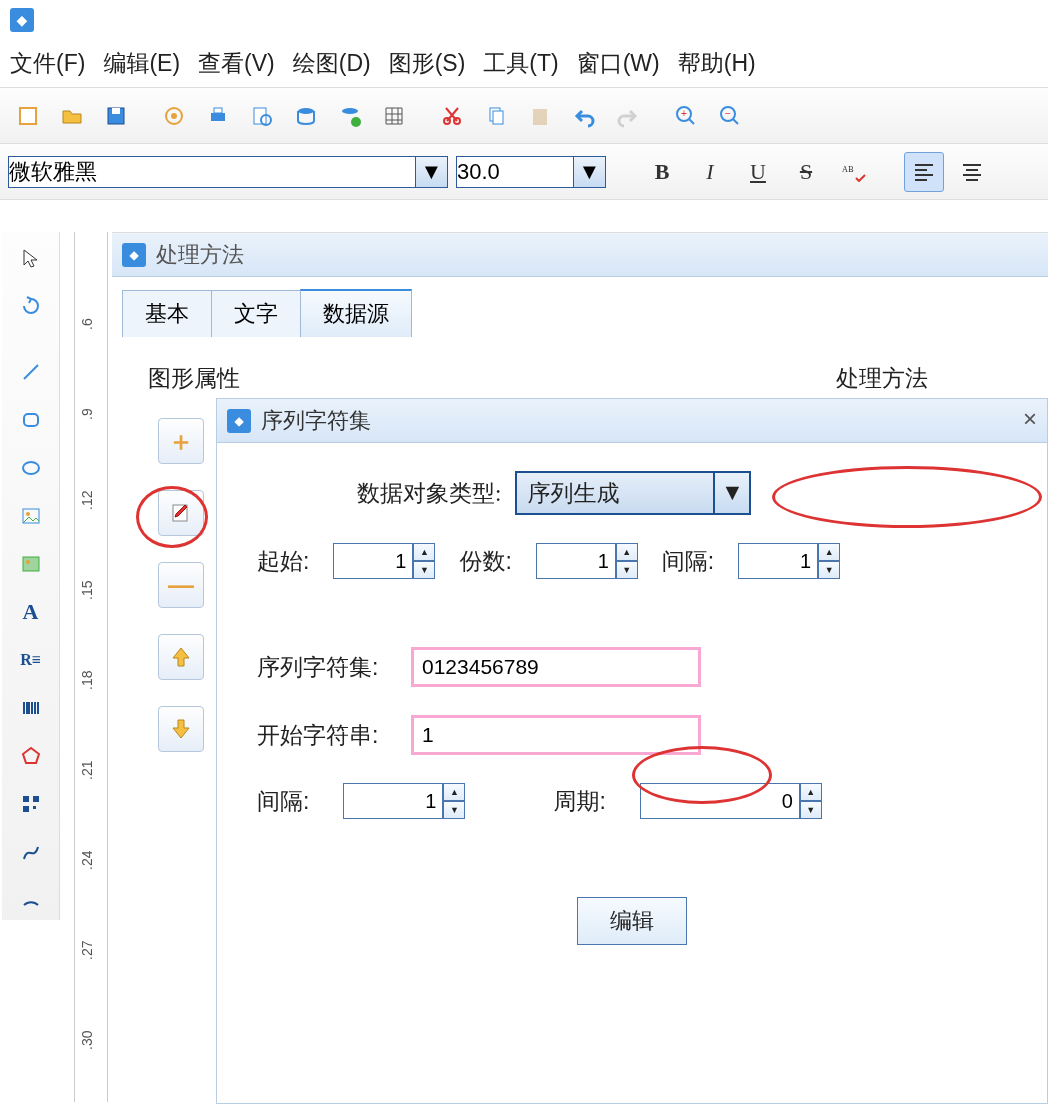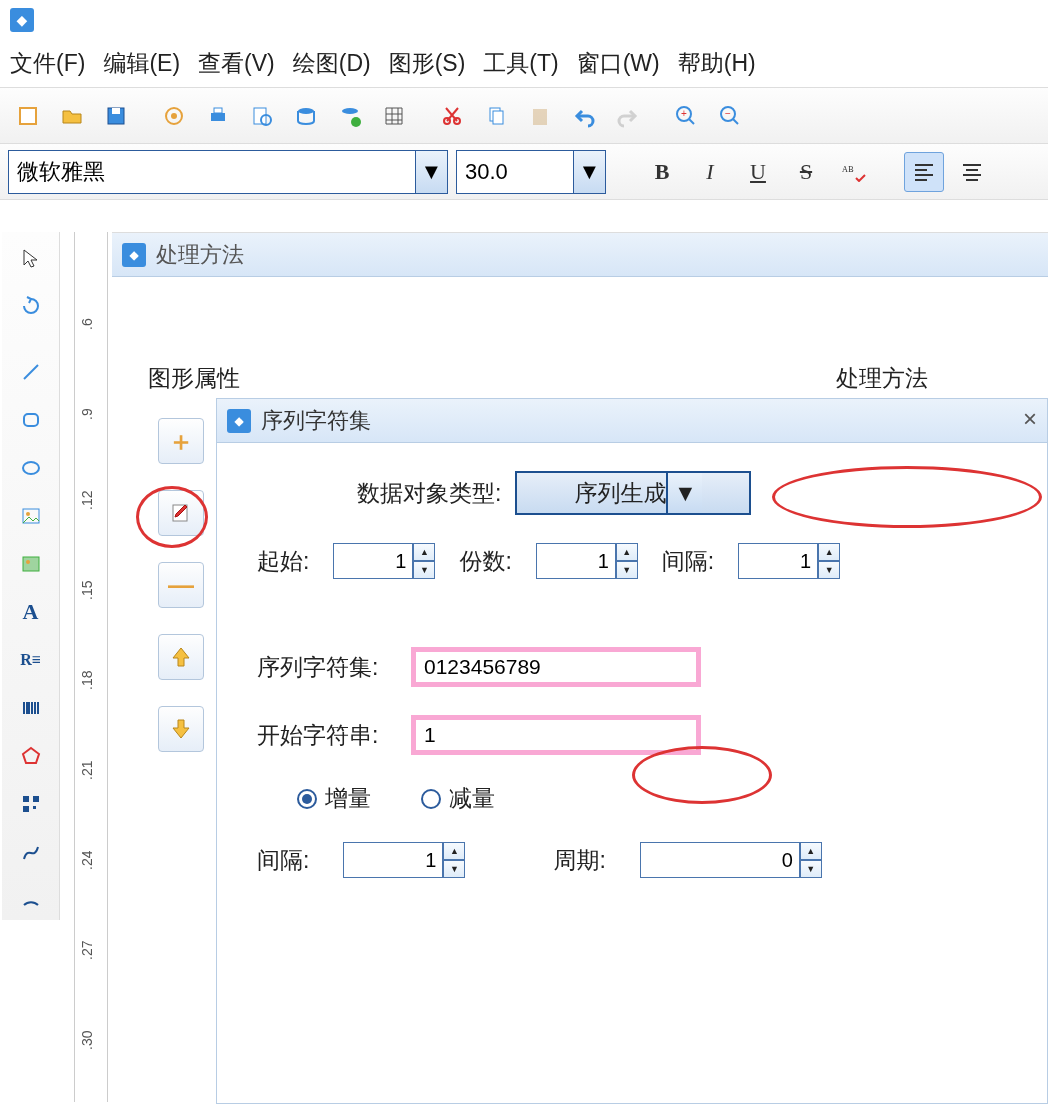--- a/index.html
+++ b/index.html
@@ -58,26 +58,25 @@
 .tsep { width:10px; }
 .formatbar {
   height: 56px;
   display:flex; align-items:center;
   padding: 0 8px;
   gap: 8px;
   border-bottom: 1px solid #ddd;
   background: linear-gradient(#fdfdfd,#f1f1f1);
 }
 .combo {
-  height: 44px;
+  height: 32px;
   border: 1px solid #2c5b9c;
   background: #fff;
   display: inline-flex; align-items:center;
   font-size: 22px;
-  padding-left: 8px;
 }
 .combo .dd {
   width: 32px; height: 100%;
   border-left: 1px solid #2c5b9c;
   background: linear-gradient(#eaf2fb,#c7dbf2);
   display:inline-flex; align-items:center; justify-content:center;
 }
 .fmtbtn {
   width: 40px; height: 40px;
   display:inline-flex; align-items:center; justify-content:center;
@@ -189,21 +188,21 @@
   margin-right:10px; display:inline-flex; align-items:center; justify-content:center;
   color:#fff; font-size:12px;
 }
 .dialog .closex { position:absolute; right:10px; top:6px; font-size:24px; color:#555; cursor:pointer;}
 .dialog-body { padding: 28px 40px; font-size:23px; color:#222;}
 .row { display:flex; align-items:center; gap:14px; margin-bottom:28px;}
 .row .lab { min-width: auto; }
 .sel {
   height:44px; border:2px solid #1c4f8f;
   background:linear-gradient(#e6eef8,#c8dbf1);
-  display:inline-flex; align-items:center; justify-content:center;
+  display:inline-flex; align-items:center; justify-content:space-between;
   padding-left:10px; min-width:236px;
   cursor:pointer;
 }
 .sel .dd {
   width:36px; height:100%; border-left:2px solid #1c4f8f;
   background:linear-gradient(#eaf2fb,#c7dbf2);
   display:inline-flex; align-items:center; justify-content:center;
 }
 .spin {
   display:inline-flex; align-items:center;
@@ -213,21 +212,21 @@
   text-align:right; padding-right:6px; font-size:20px;
 }
 .spin .sbtns { display:inline-flex; flex-direction:column;}
 .spin .sbtns div {
   width:22px; height:18px; border:1px solid #4a75ad;
   background:linear-gradient(#f6fafe,#dfecf9);
   font-size:9px; display:inline-flex; align-items:center; justify-content:center;
   cursor:pointer;
 }
 .txtin {
-  height:40px; width:290px; border:5px solid #f9a8d4;
+  height:40px; width:290px; border:3px solid #f9a8d4;
   padding:12px 8px; font-size:21px;
 }
 .radio {
   display:inline-flex; align-items:center; gap:8px; margin-right:36px; cursor:pointer;
 }
 .radio .rdot {
   width:20px; height:20px; border:2px solid #2c5b9c; border-radius:50%;
   display:inline-flex; align-items:center; justify-content:center;
 }
 .radio.checked .rdot::after { content:""; width:10px; height:10px; background:#2c5b9c; border-radius:50%; }
@@ -485,20 +484,25 @@
   <div class="tick" style="top:638px">.24</div>
   <div class="tick" style="top:728px">.27</div>
   <div class="tick" style="top:818px">.30</div>
 </div>
 
 <div class="panel1">
   <div class="panel1-title">
     <span class="pi">◆</span>
     <span>处理方法</span>
   </div>
+  <div class="tabs">
+    <div class="tab">基本</div>
+    <div class="tab">文字</div>
+    <div class="tab active">数据源</div>
+  </div>
   <div class="section-labels">
     <span>图形属性</span>
     <span class="pl2">处理方法</span>
   </div>
 </div>
 
 <div class="obj-toolstrip">
   <div class="ob">
       <span style="color:#e6a23c;font-weight:bold">＋</span>
     </div>
@@ -525,21 +529,21 @@
 
 <div class="red-ellipse" style="left:136px; top:486px; width:72px; height:62px;"></div>
 
 <div class="dialog">
   <div class="dialog-title">
     <span class="pi">◆</span>
     <span>序列字符集</span>
     <span class="closex">×</span>
   </div>
   <div class="dialog-body">
-    <div class="row" style="margin-left:100px; position:relative;">
+    <div class="row" style="margin-left:100px; position:relative;font-family:Liberation Serif, serif;">
       <span class="lab">数据对象类型:</span>
       <div class="sel">
         <span>序列生成</span>
         <span class="dd">▼</span>
       </div>
     </div>
 
     <div class="row" style="gap:24px;">
       <span>起始:</span>
       <div class="spin">
@@ -572,30 +576,20 @@
     <div class="row">
       <span style="width:140px">序列字符集:</span>
       <input class="txtin" value="0123456789" style="">
     </div>
 
     <div class="row" style="position:relative;">
       <span style="width:140px">开始字符串:</span>
       <input class="txtin" value="1" style="">
     </div>
 
-    <div class="row" style="margin-left:40px;">
-      <label class="radio checked">
-        <span class="rdot"></span>
-        <span>增量</span>
-      </label>
-      <label class="radio">
-        <span class="rdot"></span>
-        <span>减量</span>
-      </label>
-    </div>
 
     <div class="row" style="gap:34px;">
       <span>间隔:</span>
       <div class="spin">
         <input style="width: 100px;" value="1">
         <div class="sbtns">
             <div>▲</div>
             <div>▼</div>
           </div>
       </div>
@@ -605,19 +599,20 @@
         <input style="width: 160px;" value="0">
         <div class="sbtns">
             <div>▲</div>
             <div>▼</div>
           </div>
       </div>
     </div>
 
     <div style="height:50px"></div>
     <div class="row" style="justify-content:center; gap:60px;">
+      <div class="btn">编辑</div>
     </div>
   </div>
 </div>
 
 <div class="red-ellipse" style="left:772px; top:466px; width:270px; height:62px;"></div>
 
 <div class="red-ellipse" style="left:632px; top:746px; width:140px; height:58px;"></div>
 
 </body></html>

